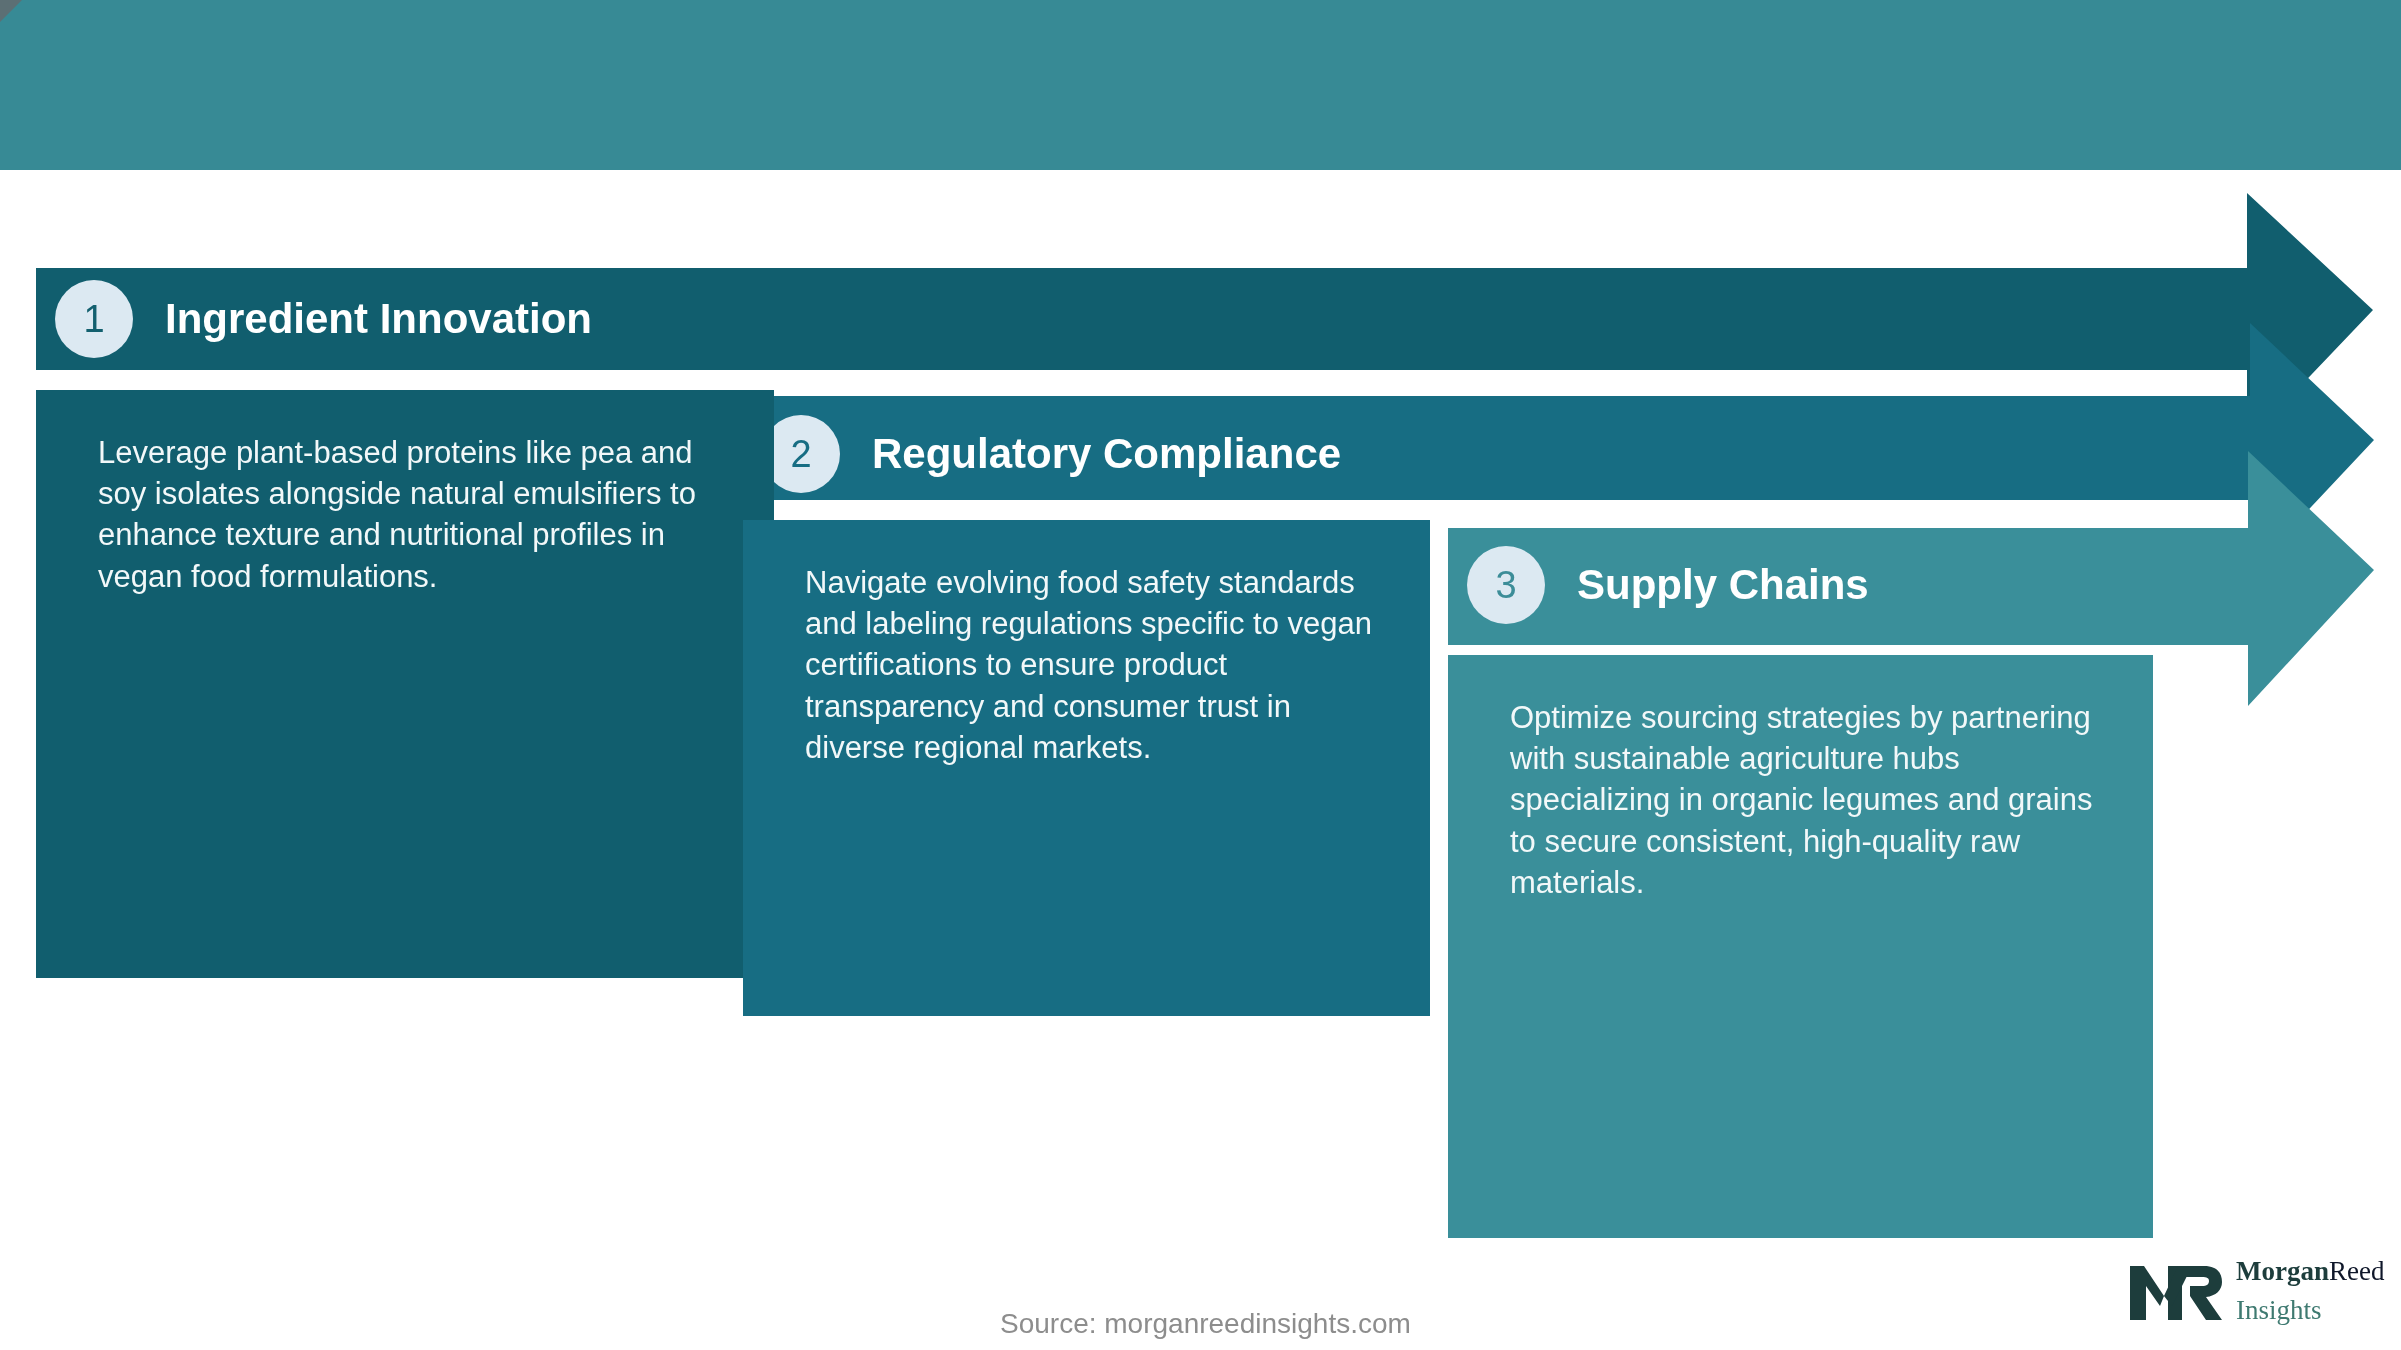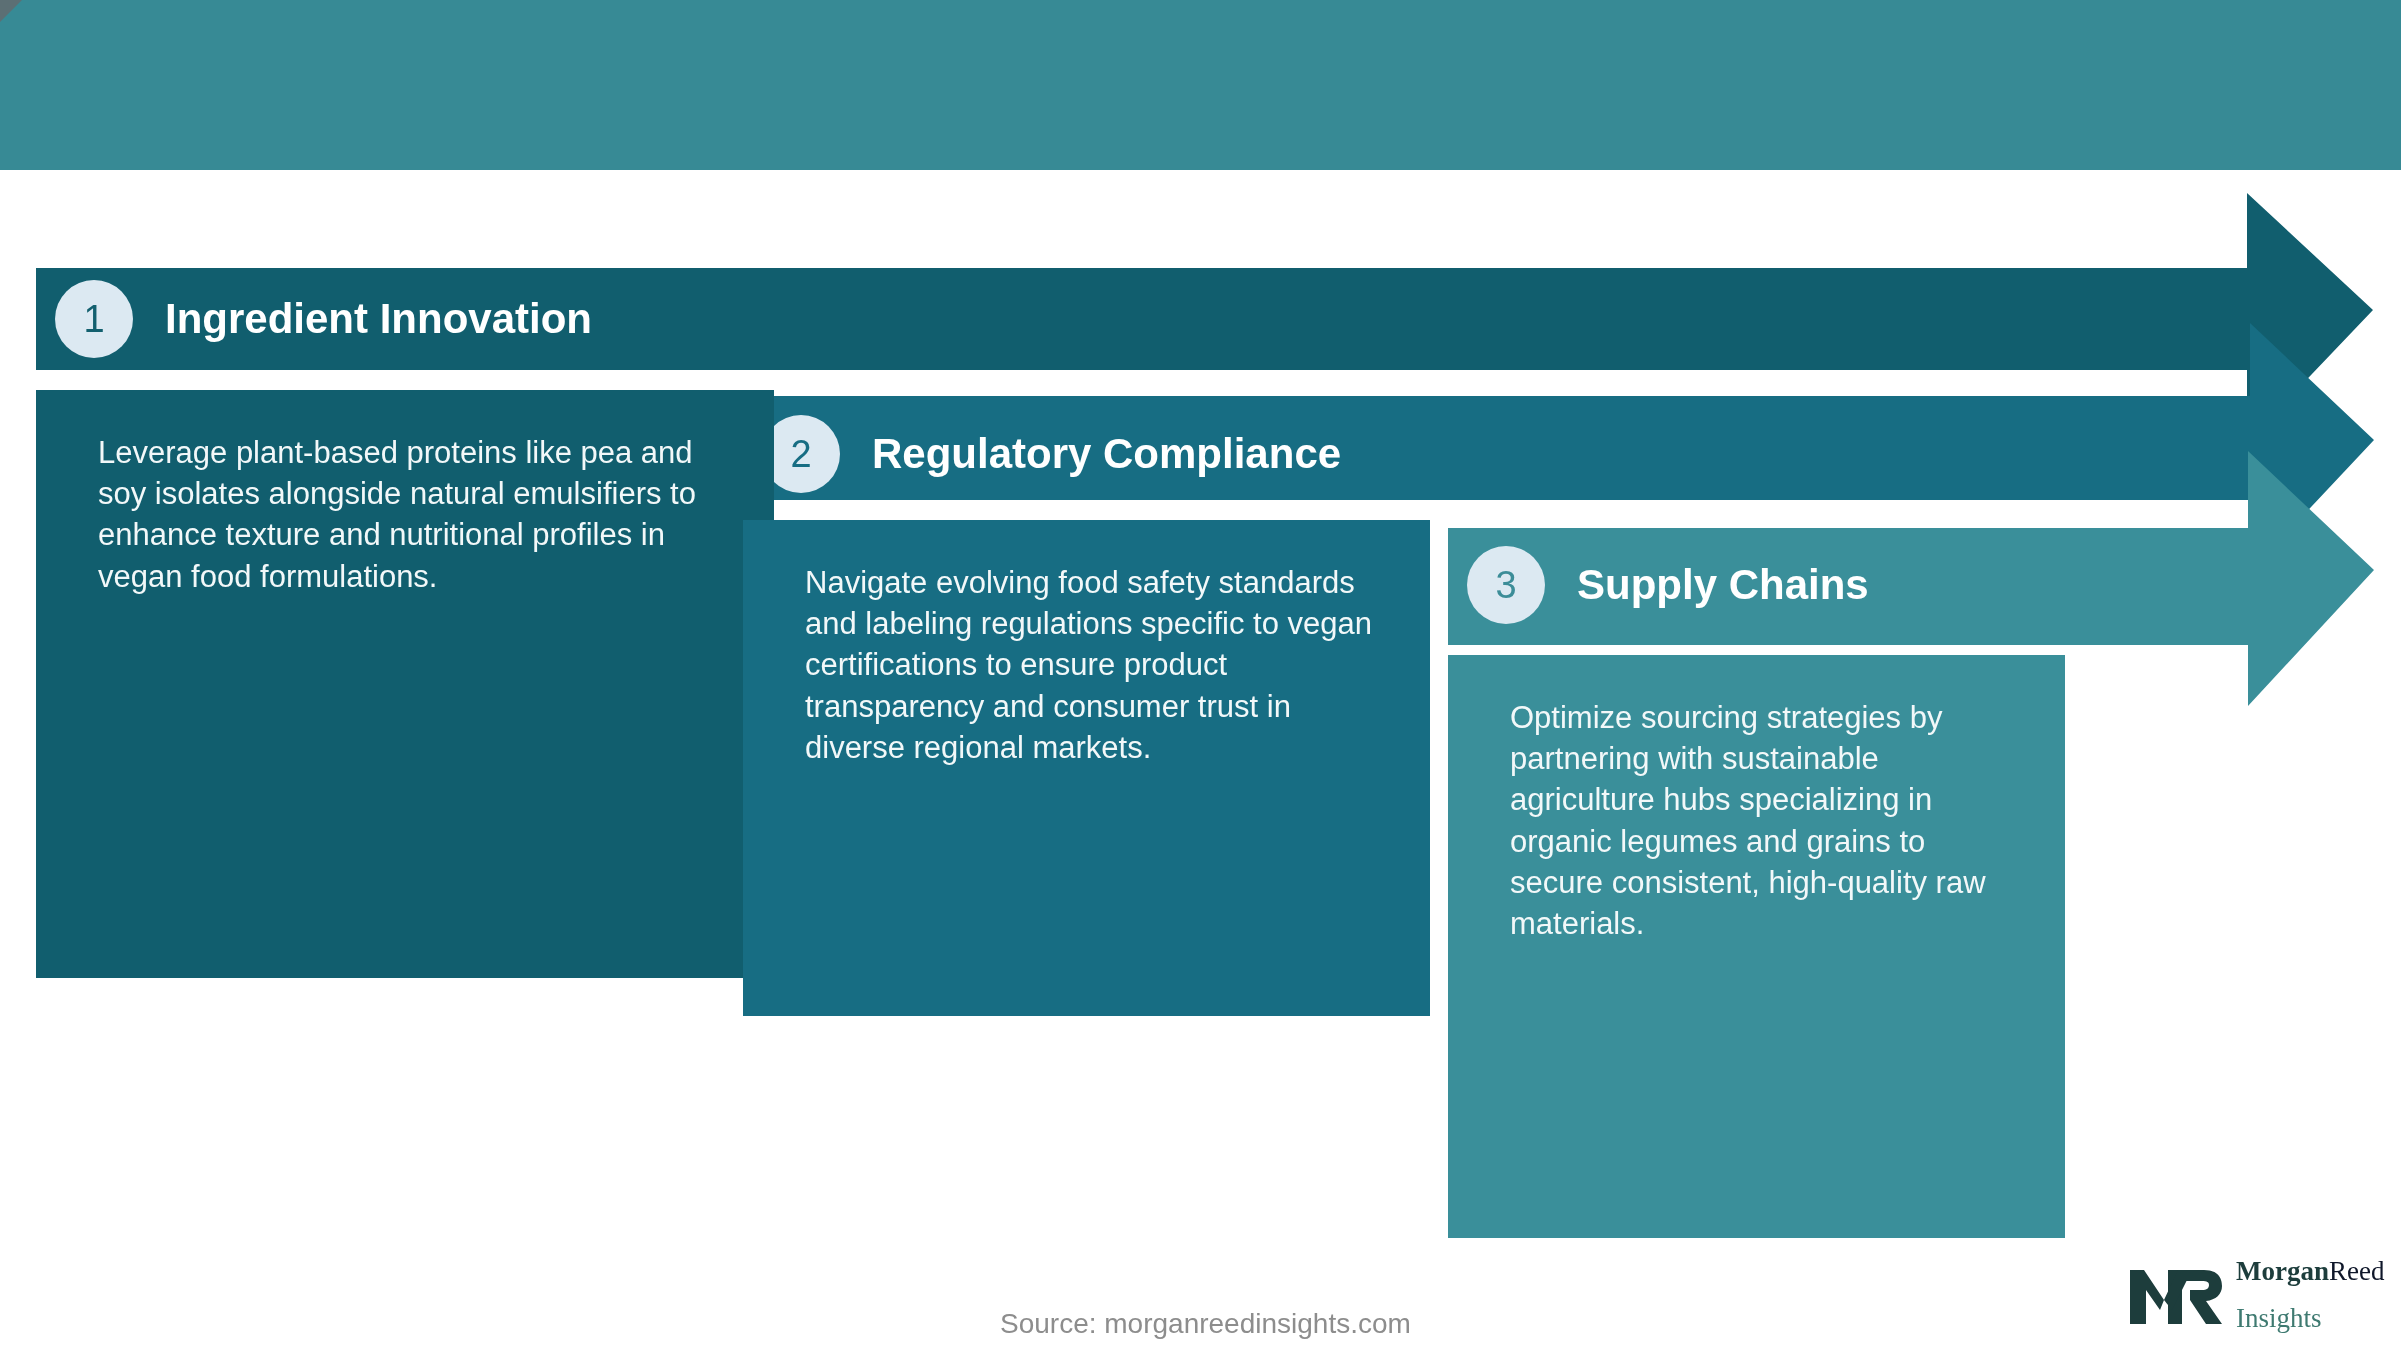--- a/index.html
+++ b/index.html
@@ -108,21 +108,21 @@
     width: 738px; height: 588px;
     background: #115e6e;
   }
   #card-2 {
     left: 743px; top: 520px;
     width: 687px; height: 496px;
     background: #176d83;
   }
   #card-3 {
     left: 1448px; top: 655px;
-    width: 617px; height: 583px;
+    width: 705px; height: 583px;
     background: #3a8f9a;
   }
 
   
   .source-note {
     position: absolute;
     left: 1000px;
     top: 1278px;
     font-size: 28px;
     color: #8d8d8d;
@@ -138,21 +138,21 @@
     align-items: center;
   }
   .logo-mark { flex: 0 0 auto; }
   .logo-words {
     margin-left: 12px;
     font-family: "Liberation Serif", serif;
     line-height: 1.0;
   }
   .logo-line1 { font-size: 27px; color: #1d3d3c; font-weight: bold; }
   .logo-line1 .reed { font-weight: normal; color: #0f172a; }
-  .logo-line2 { font-size: 27px; color: #3f7a71; margin-top: 20px; }
+  .logo-line2 { font-size: 27px; color: #3f7a71; margin-top: 12px; }
 </style>
 </head>
 <body>
 
 <div class="header">
   <div class="header-notch"></div>
 </div>
 
 <svg class="arrow-layer" viewBox="0 0 2401 1350" width="2401" height="1350">
 

